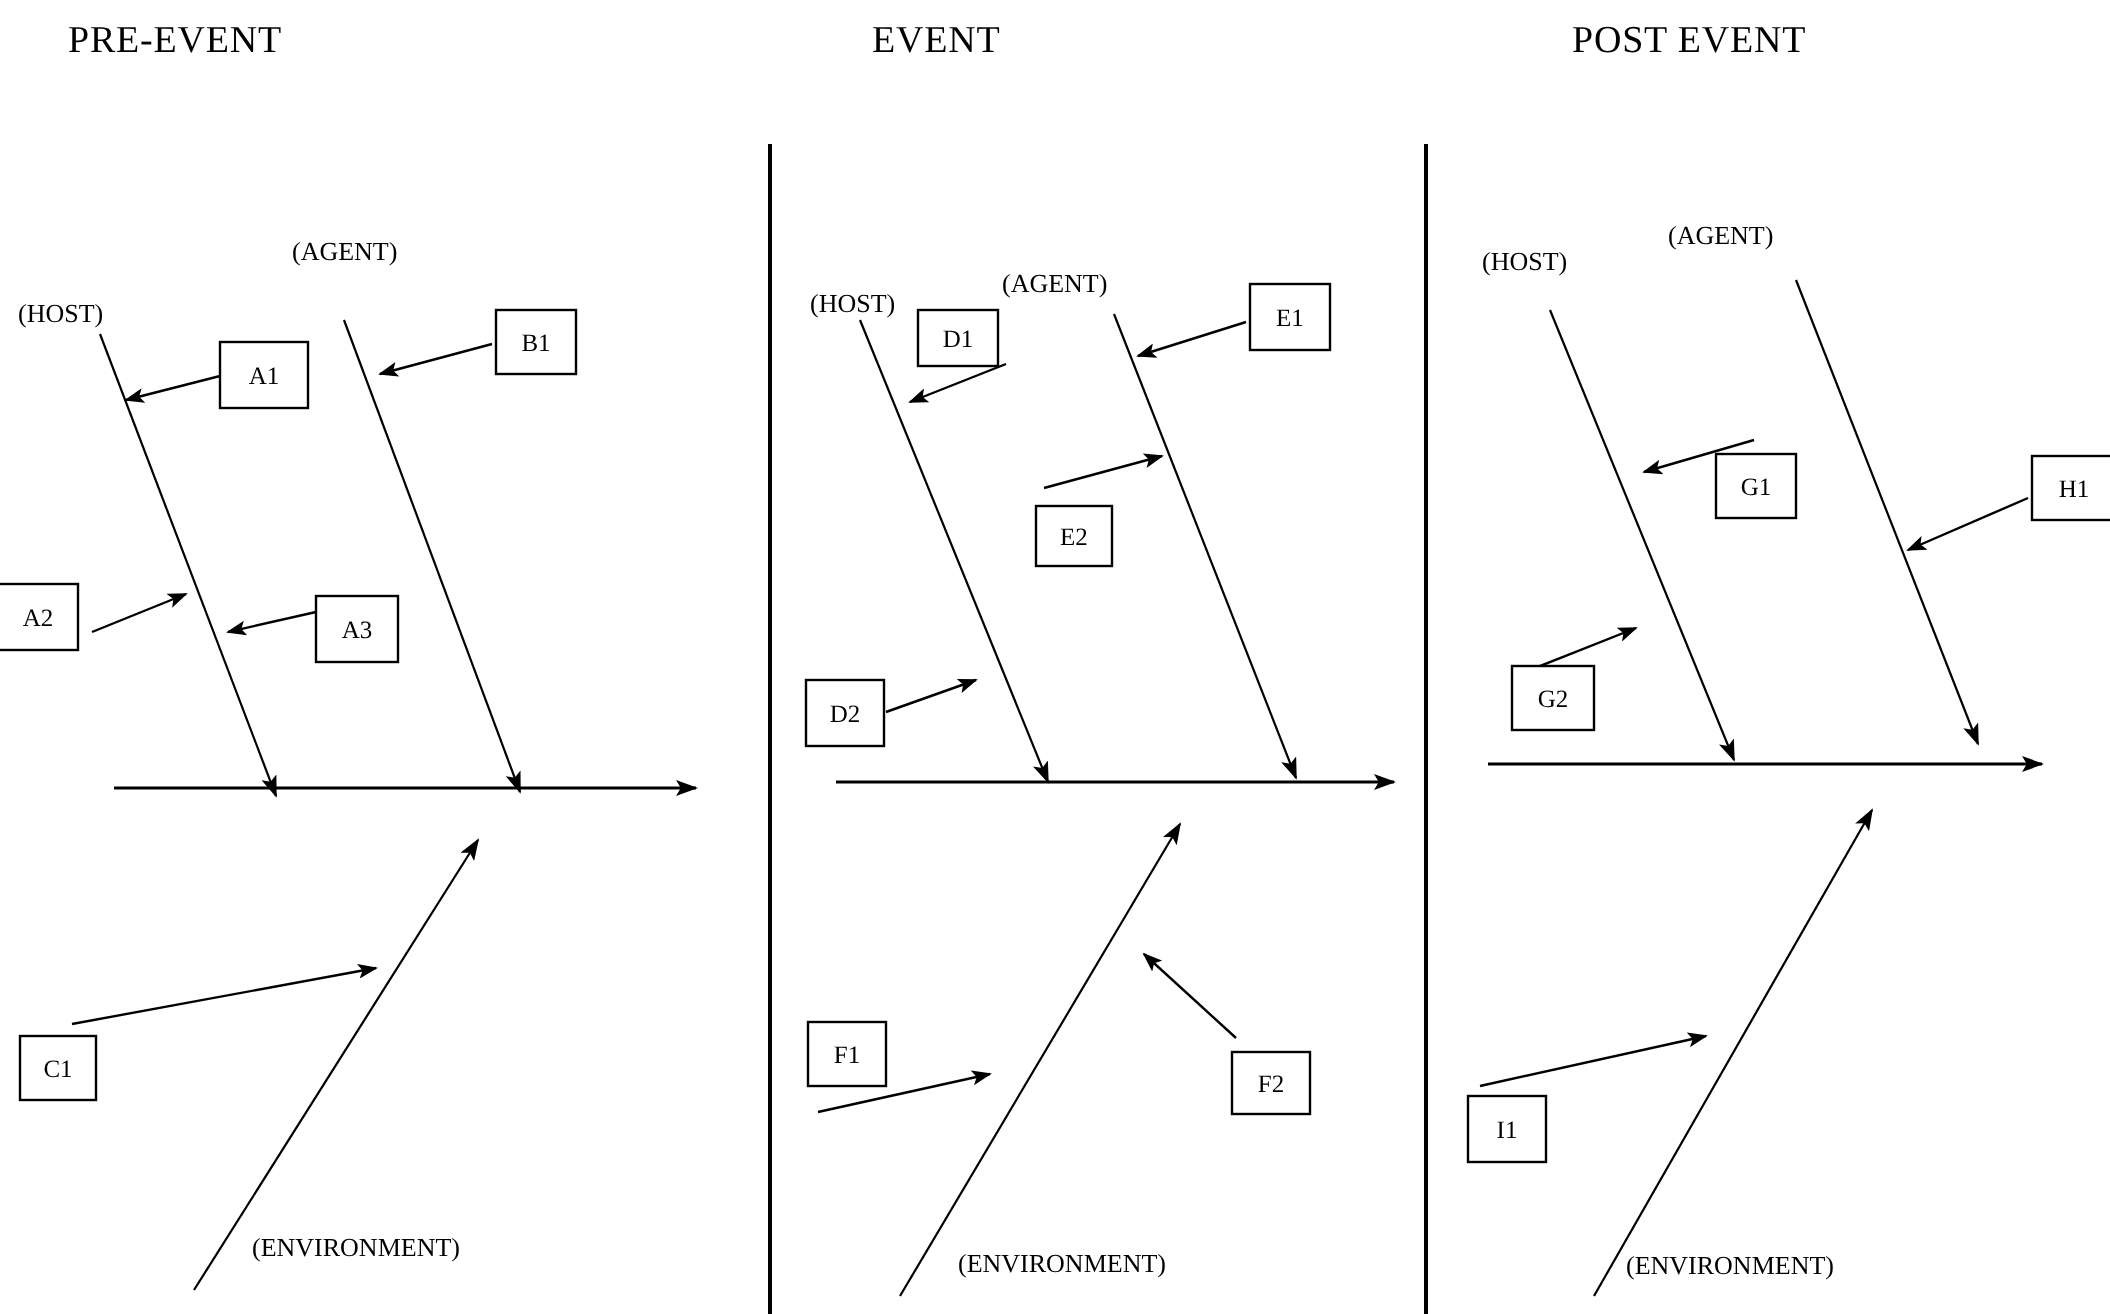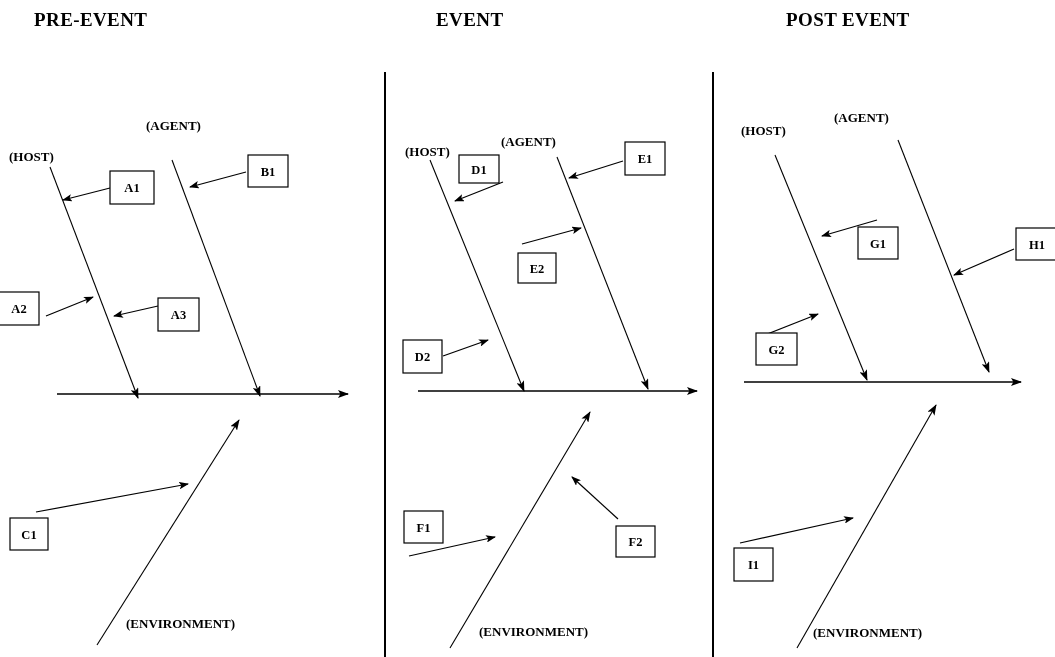--- a/index.html
+++ b/index.html
@@ -13,21 +13,20 @@
     height: 657px;
     position: relative;
     overflow: hidden;
     font-family: "Liberation Serif", "DejaVu Serif", serif;
   }
   #diagram-root {
     position: absolute;
     left: 0; top: 0;
     width: 973px;
     height: 657px;
-    font-weight: bold;
   }
   svg#diagram-svg {
     display: block;
     width: 1055px;
     height: 657px;
   }
   .panel-title {
     font-family: "Liberation Serif", "DejaVu Serif", serif;
     font-size: 19px;
     fill: #000000;

